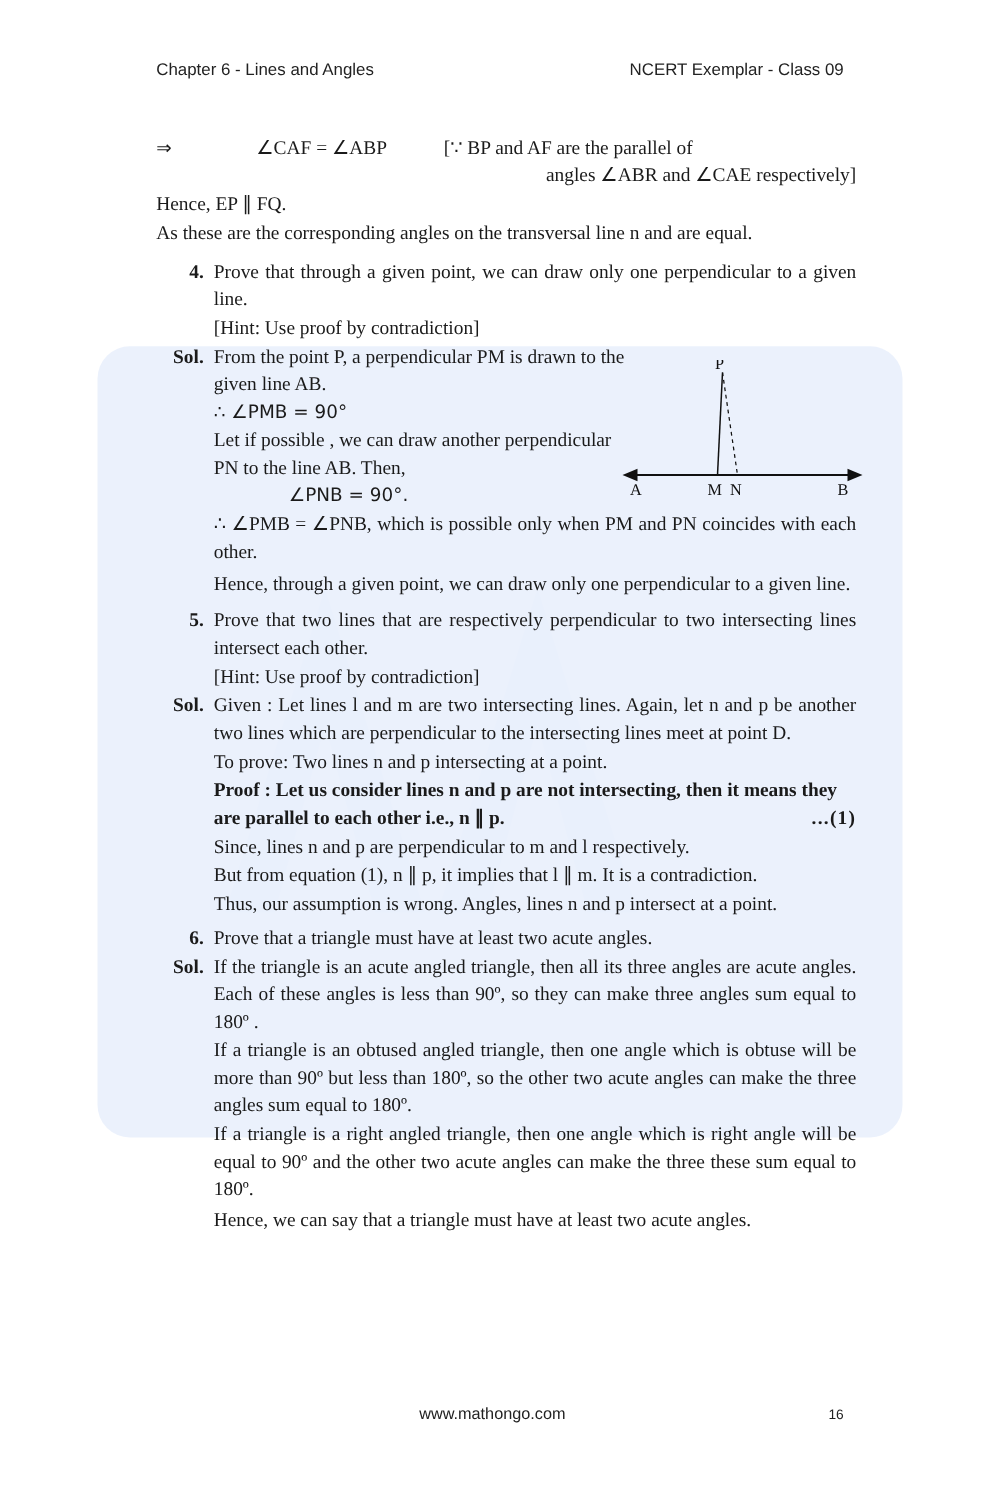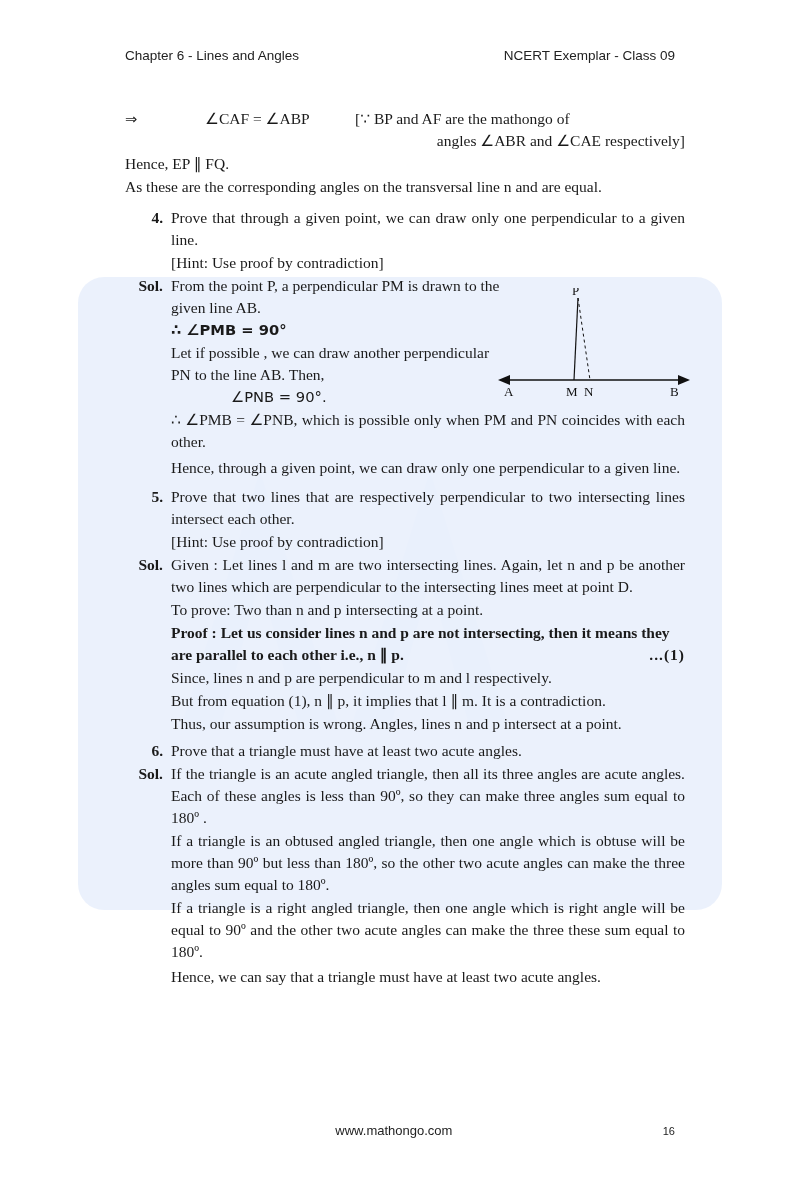--- a/index.html
+++ b/index.html
@@ -154,60 +154,60 @@
     <text x="90" y="108">N</text>
     <text x="176" y="108">B</text>
   </svg>
 
   <div class="content">
 
     <div>
       <div class="eqline">
         <span class="arrow sym">⇒</span>
         <span class="lhs">∠CAF = ∠ABP</span>
-        <span>[∵  BP and AF are the mathongo of</span>
+        <span>[∵  BP and AF are the parallel of</span>
       </div>
       <p class="t" style="text-align:right; margin-right:0;">angles ∠ABR and ∠CAE respectively]</p>
       <p class="t">Hence, EP ∥ FQ.</p>
       <p class="t just">As these are the corresponding angles on the transversal line n and are equal.</p>
     </div>
 
     <div class="row block-4">
       <div class="marker num">4.</div>
       <div class="body-col">
         <p class="t just">Prove that through a given point, we can draw only one perpendicular to a given line.</p>
         <p class="t">[Hint: Use proof by contradiction]</p>
       </div>
     </div>
 
     <div class="row">
       <div class="marker">Sol.</div>
       <div class="body-col">
         <p class="t" style="width:330px;">From the point P, a perpendicular PM is drawn to the given line AB.</p>
-        <p class="t sym" style="width:330px;font-weight:bold;">∴         ∠PMB = 90°</p>
+        <p class="t sym" style="width:330px;">∴         ∠PMB = 90°</p>
         <p class="t" style="width:330px;">Let if possible , we can draw another perpendicular PN to the line AB. Then,</p>
         <p class="t sym" style="width:330px; padding-left:60px;">∠PNB = 90°.</p>
         <p class="t just">∴          ∠PMB = ∠PNB, which is possible only when PM and PN coincides  with each other.</p>
         <p class="t just" style="margin-top:4px;">Hence, through a given point, we can draw only one perpendicular to a given line.</p>
       </div>
     </div>
 
     <div class="row" style="margin-top:6px;">
       <div class="marker num">5.</div>
       <div class="body-col">
         <p class="t just">Prove that two lines that are respectively perpendicular to two intersecting lines intersect each other.</p>
         <p class="t">[Hint: Use proof by contradiction]</p>
       </div>
     </div>
 
     <div class="row">
       <div class="marker">Sol.</div>
       <div class="body-col">
         <p class="t just">Given : Let lines l and m are two intersecting lines. Again, let n and p be another two lines which are perpendicular to the intersecting lines meet at point D.</p>
-        <p class="t">To prove: Two than n and p intersecting at a point.</p>
+        <p class="t">To prove: Two lines n and p intersecting at a point.</p>
         <p class="t" style="position:relative;font-weight:bold;">
           <span>Proof : Let us consider lines n and p are not intersecting, then it means they are parallel to each other i.e., n ∥ p.</span>
           <span class="rightnum dots">...(1)</span>
         </p>
         <p class="t">Since, lines n and p are perpendicular to m and l respectively.</p>
         <p class="t">But from equation (1), n ∥ p, it implies that l ∥ m. It is a contradiction.</p>
         <p class="t">Thus, our assumption is wrong. Angles, lines n and p intersect at a point.</p>
       </div>
     </div>
 

